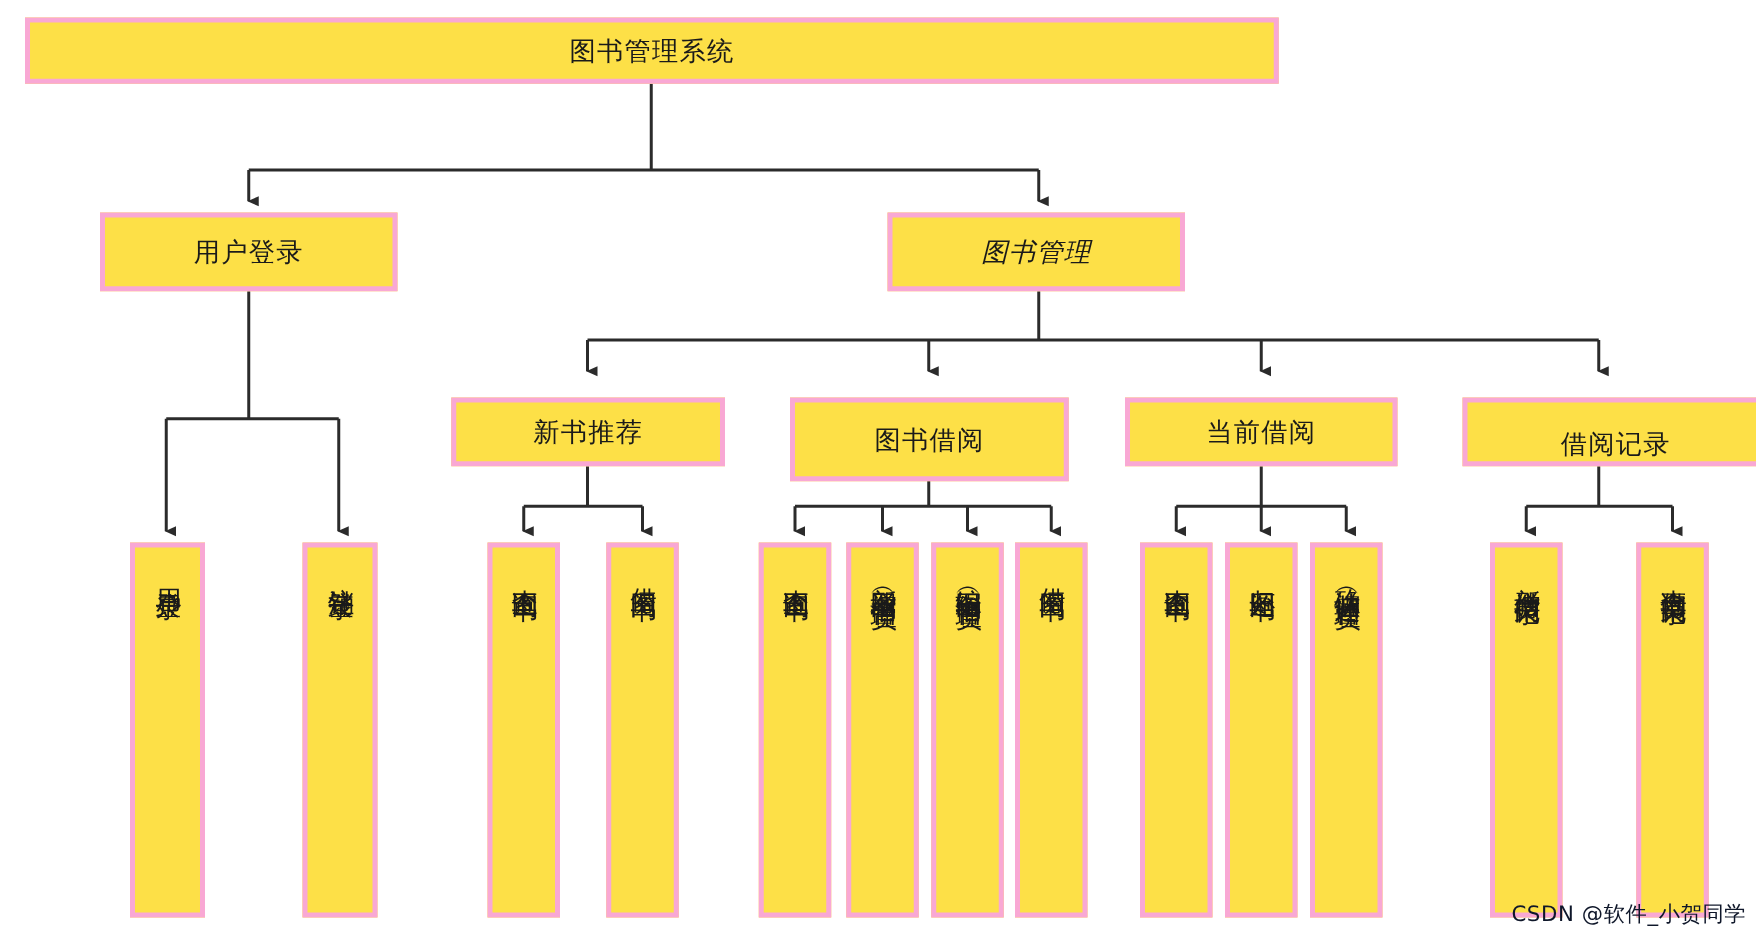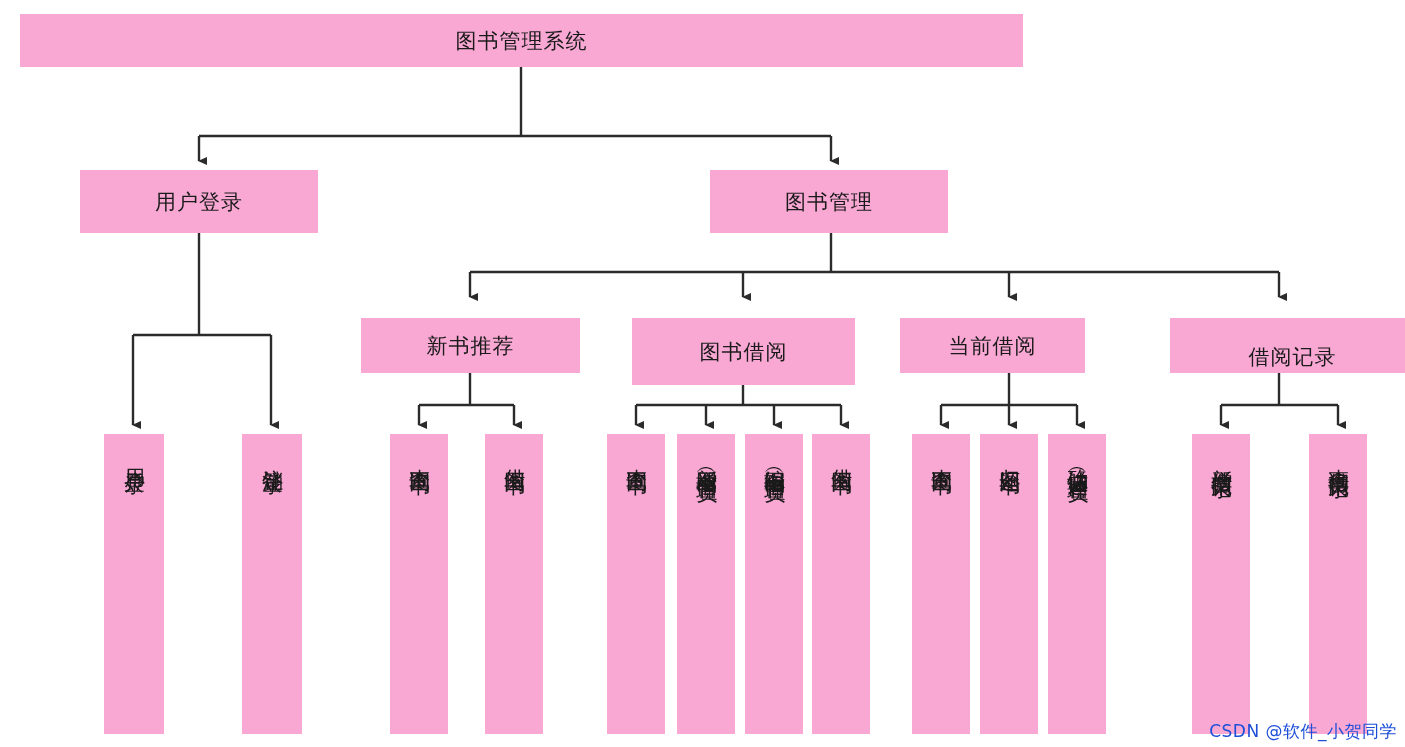--- a/index.html
+++ b/index.html
@@ -21,22 +21,22 @@
     position: absolute;
     left: 0;
     top: 0;
     width: 1405px;
     height: 747px;
     pointer-events: none;
   }
   .node {
     position: absolute;
     box-sizing: border-box;
-    background: #f9a8d4;
-    border: 2px solid #f9a8d4;
+    background: #fde047;
+    border: 4px solid #f9a8d4;
     display: flex;
     align-items: center;
     justify-content: center;
     color: #1a1a1a;
   }
   .node.horiz {
     font-size: 21px;
     letter-spacing: 1px;
   }
   .node.vert {
@@ -50,21 +50,21 @@
     font-size: 21px;
     line-height: 1.32;
     letter-spacing: 2px;
     white-space: nowrap;
   }
   .watermark {
     position: absolute;
     right: 8px;
     bottom: 4px;
     font-size: 17px;
-    color: #1d4ed8;
+    color: #0f172a;
     white-space: nowrap;
     letter-spacing: 0.5px;
   }
 </style>
 </head>
 <body>
 
 <div id="canvas">
 
   <svg class="connectors" viewBox="0 0 1405 747">
@@ -117,31 +117,31 @@
     </g>
   </svg>
 
   <div class="node horiz" style="left:20px; top:14px; width:1003px; height:53px;">
     <span>图书管理系统</span>
   </div>
 
   <div class="node horiz" style="left:80px; top:170px; width:238px; height:63px;">
     <span>用户登录</span>
   </div>
-  <div class="node horiz" style="left:710px; top:170px; width:238px; height:63px;">
+  <div class="node horiz" style="left:710px; top:170px; width:238px; height:63px;font-style:italic;">
     <span>图书管理</span>
   </div>
 
   <div class="node horiz" style="left:361px; top:318px; width:219px; height:55px;justify-content:center;">
     <span>新书推荐</span>
   </div>
   <div class="node horiz" style="left:632px; top:318px; width:223px; height:67px;">
     <span>图书借阅</span>
   </div>
-  <div class="node horiz" style="left:900px; top:318px; width:185px; height:55px;">
+  <div class="node horiz" style="left:900px; top:318px; width:218px; height:55px;">
     <span>当前借阅</span>
   </div>
   <div class="node horiz" style="left:1170px; top:318px; width:245px; height:55px;align-items:flex-end;">
     <span>借阅记录</span>
   </div>
 
   <div class="node vert" style="left:104px; top:434px; width:60px; height:300px;">
     <span class="vtext">用户登录</span>
   </div>
   <div class="node vert" style="left:242px; top:434px; width:60px; height:300px;">

